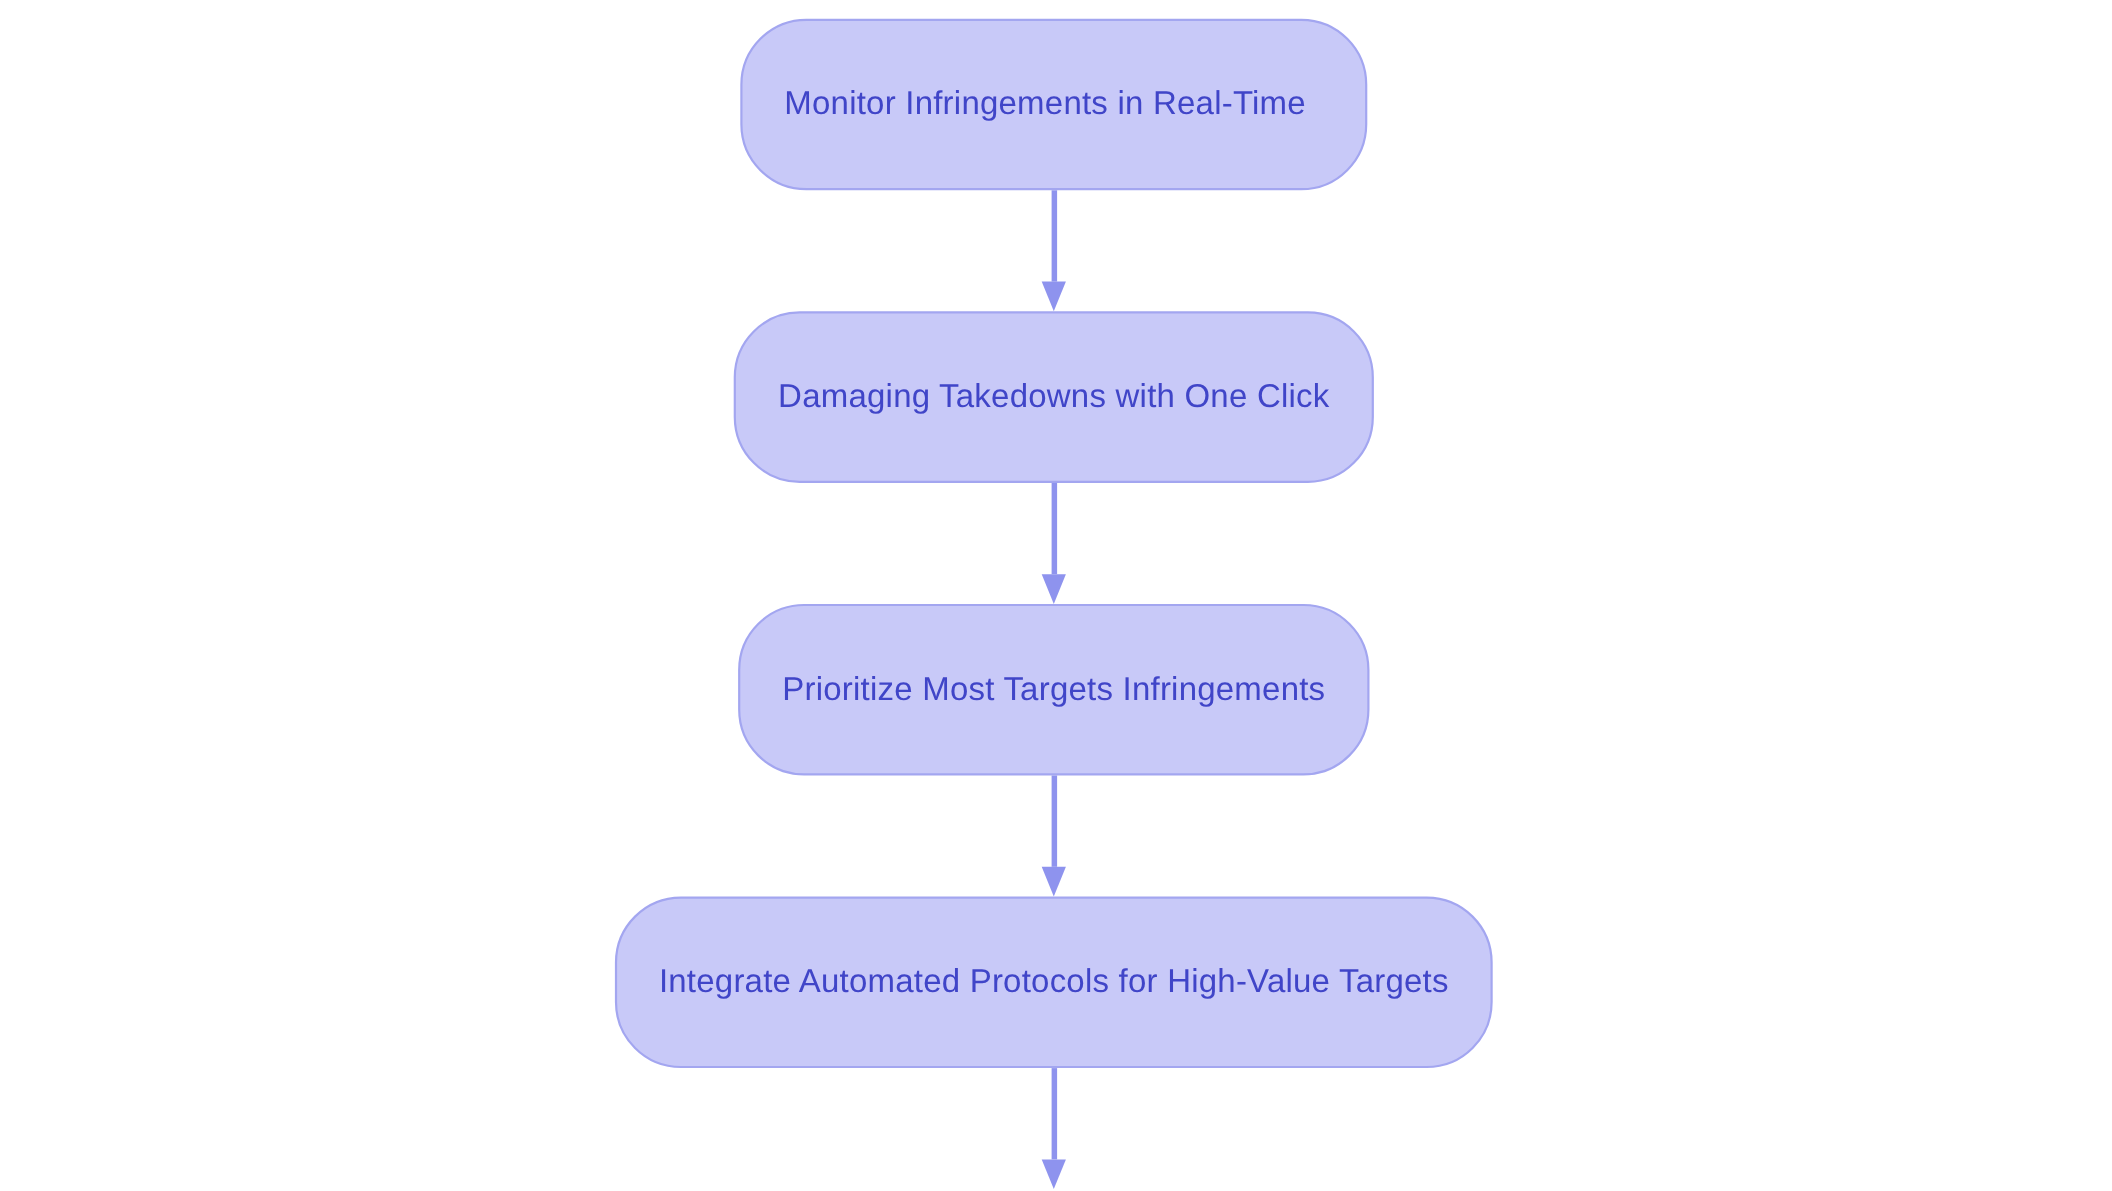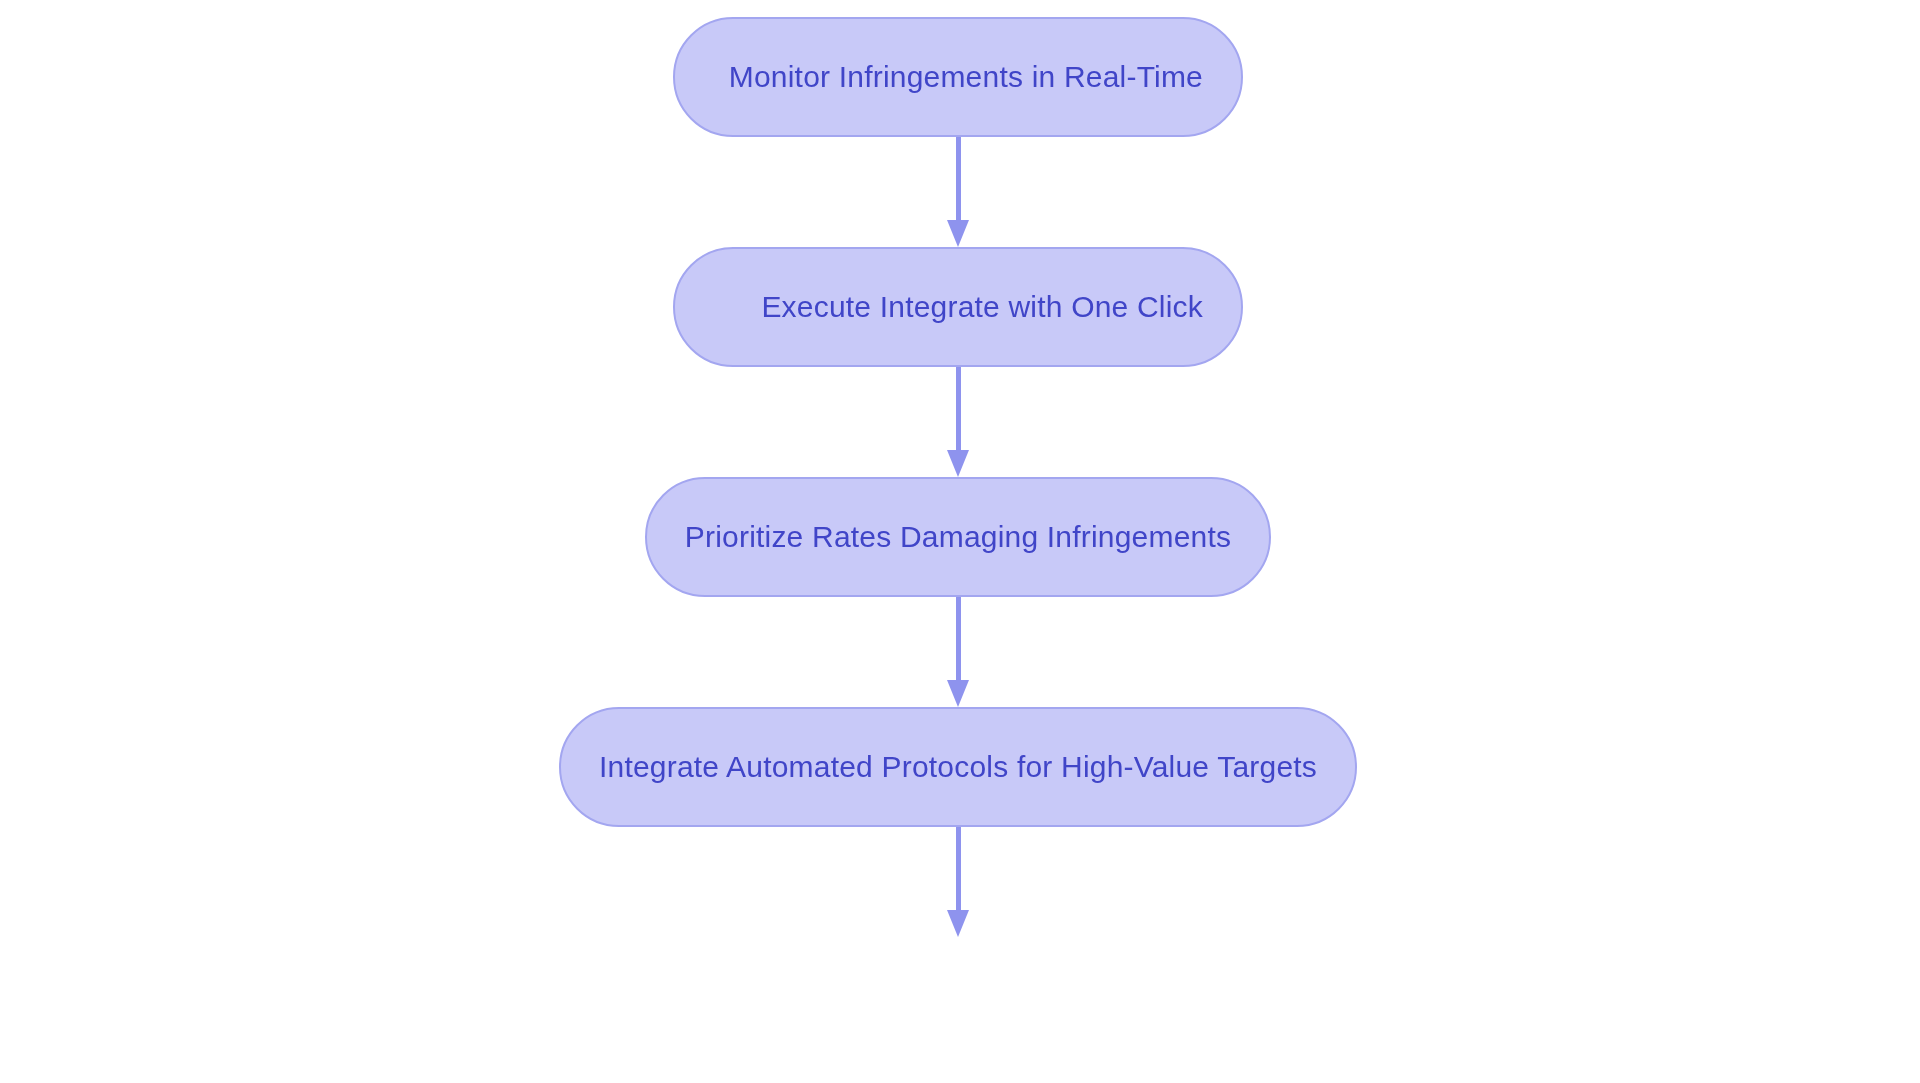--- a/index.html
+++ b/index.html
@@ -19,33 +19,33 @@
     position: absolute;
     top: 17px;
     left: 0;
     width: 1916px; 
     display: flex;
     flex-direction: column;
     align-items: center;
   }
   .flow-node {
     box-sizing: border-box;
-    height: 120px;
+    height: 156px;
     min-width: 570px;
     padding: 0 38px;
     border-radius: 60px;
     background: var(--node-fill, #c8c9f8);
     border: 2px solid var(--node-border, #a3a6f0);
     color: var(--node-text, #4045c8);
     font-size: 30px;
     font-weight: 400;
     letter-spacing: 0.2px;
     display: flex;
     align-items: center;
-    justify-content: flex-end;
+    justify-content: flex-start;
     white-space: nowrap;
   }
   .flow-arrow {
     height: 110px;
     width: 22px;
     display: flex;
     flex-direction: column;
     align-items: center;
     justify-content: flex-start;
   }
@@ -71,30 +71,30 @@
     <div class="flow-node">
       <span>Monitor Infringements in Real-Time</span>
     </div>
 
     <div class="flow-arrow">
       <div class="arrow-stem"></div>
       <div class="arrow-head"></div>
     </div>
 
     <div class="flow-node">
-      <span>Execute Integrate with One Click</span>
+      <span>Damaging Takedowns with One Click</span>
     </div>
 
     <div class="flow-arrow">
       <div class="arrow-stem"></div>
       <div class="arrow-head"></div>
     </div>
 
     <div class="flow-node">
-      <span>Prioritize Rates Damaging Infringements</span>
+      <span>Prioritize Most Targets Infringements</span>
     </div>
 
     <div class="flow-arrow">
       <div class="arrow-stem"></div>
       <div class="arrow-head"></div>
     </div>
 
     <div class="flow-node">
       <span>Integrate Automated Protocols for High-Value Targets</span>
     </div>

